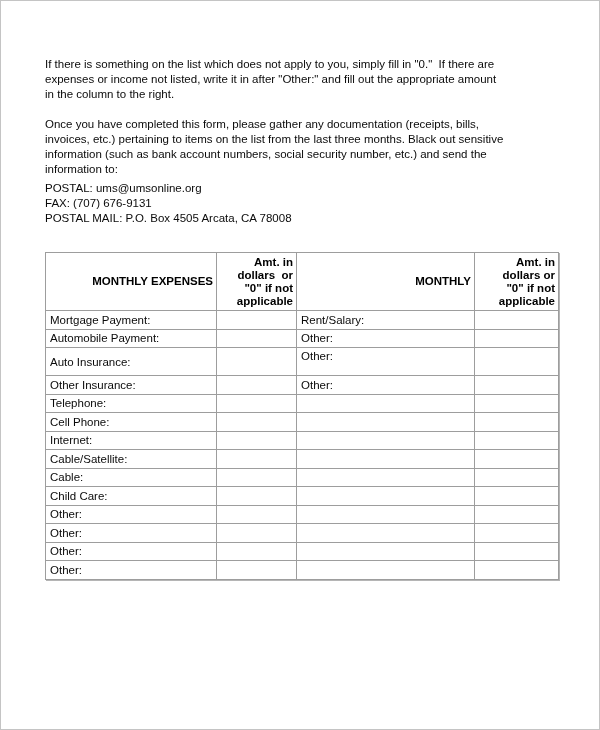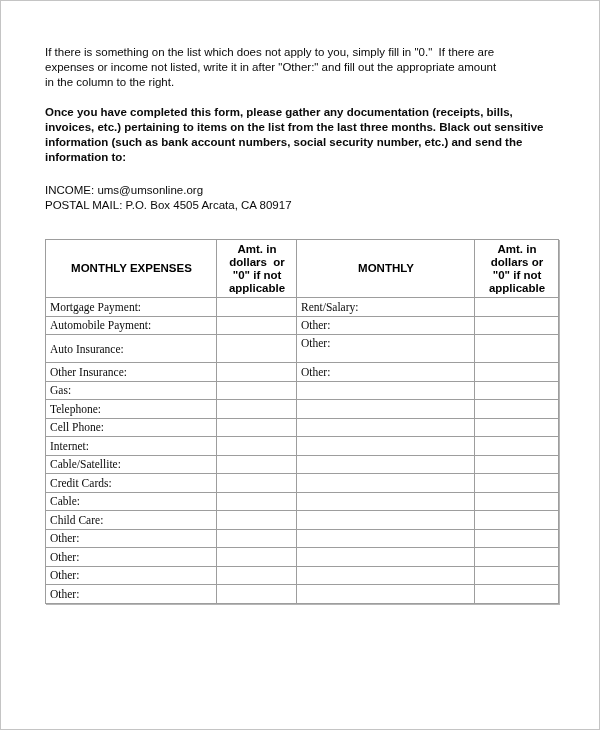--- a/index.html
+++ b/index.html
@@ -4,30 +4,30 @@
 <style>
   * { margin: 0; padding: 0; box-sizing: border-box; }
   html, body { width: 600px; height: 730px; background: #ffffff; }
   body {
     font-family: "Liberation Sans", "DejaVu Sans", sans-serif;
     color: #000000;
     border: 1px solid #c4c4c4;
     overflow: hidden;
   }
   .content {
-    padding: 44px 43px 0 44px;
+    padding: 56px 43px 0 44px;
   }
   .para {
     font-size: 11.5px;
     line-height: 15px;
     white-space: pre-wrap;
     color: #0a0a0a;
   }
   .para-1 { margin-bottom: 15px; }
-  .para-2 { margin-bottom: 18px; font-weight: bold; }
+  .para-2 { margin-bottom: 4px; }
   .contact-line {
     font-size: 11.5px;
     line-height: 15px;
     color: #0a0a0a;
   }
   table.form-table {
     margin-top: 26px;
     width: 513px;
     table-layout: fixed;
     border-collapse: collapse;
@@ -39,48 +39,49 @@
     padding: 1px 3px 1px 4px;
     overflow: hidden;
   }
   col.c1 { width: 171px; }
   col.c2 { width: 80px; }
   col.c3 { width: 178px; }
   col.c4 { width: 84px; }
   tr.header-row { height: 58px; }
   tr.header-row th {
     font-weight: bold;
-    text-align: center;
+    text-align: right;
     vertical-align: middle;
     line-height: 13px;
     white-space: pre-wrap;
     color: #000000;
   }
-  tbody tr { height: 18.5px; font-family: Liberation Serif, serif; }
+  tbody tr { height: 18.5px; }
   tbody tr.tall { height: 28px; }
   tbody td { vertical-align: middle; color: #0a0a0a; }
   tbody tr.tall td.income-cell { vertical-align: top; padding-top: 2px; }
 </style>
 </head>
 <body>
 
 <div class="content">
 
   <div class="para para-1">If there is something on the list which does not apply to you, simply fill in "0."  If there are
 expenses or income not listed, write it in after "Other:" and fill out the appropriate amount
 in the column to the right.</div>
 
   <div class="para para-2">Once you have completed this form, please gather any documentation (receipts, bills,
 invoices, etc.) pertaining to items on the list from the last three months. Black out sensitive
 information (such as bank account numbers, social security number, etc.) and send the
 information to:</div>
 
   <div>
-    <div class="contact-line">INCOME: ums@umsonline.org</div>
-    <div class="contact-line">POSTAL MAIL: P.O. Box 4505 Arcata, CA 80917</div>
+    <div class="contact-line">POSTAL: ums@umsonline.org</div>
+    <div class="contact-line">FAX: (707) 676-9131</div>
+    <div class="contact-line">POSTAL MAIL: P.O. Box 4505 Arcata, CA 78008</div>
   </div>
 
   <table class="form-table">
     <colgroup>
       <col class="c1">
         <col class="c2">
         <col class="c3">
         <col class="c4">
     </colgroup>
     <thead>
@@ -116,51 +117,39 @@
     <td class="income-cell">Other:</td>
     <td class="amount-cell"></td>
   </tr>
         <tr>
     <td class="expense-cell">Other Insurance:</td>
     <td class="amount-cell"></td>
     <td class="income-cell">Other:</td>
     <td class="amount-cell"></td>
   </tr>
         <tr>
-    <td class="expense-cell">Gas:</td>
-    <td class="amount-cell"></td>
-    <td class="income-cell"></td>
-    <td class="amount-cell"></td>
-  </tr>
-        <tr>
     <td class="expense-cell">Telephone:</td>
     <td class="amount-cell"></td>
     <td class="income-cell"></td>
     <td class="amount-cell"></td>
   </tr>
         <tr>
     <td class="expense-cell">Cell Phone:</td>
     <td class="amount-cell"></td>
     <td class="income-cell"></td>
     <td class="amount-cell"></td>
   </tr>
         <tr>
     <td class="expense-cell">Internet:</td>
     <td class="amount-cell"></td>
     <td class="income-cell"></td>
     <td class="amount-cell"></td>
   </tr>
         <tr>
     <td class="expense-cell">Cable/Satellite:</td>
-    <td class="amount-cell"></td>
-    <td class="income-cell"></td>
-    <td class="amount-cell"></td>
-  </tr>
-        <tr>
-    <td class="expense-cell">Credit Cards:</td>
     <td class="amount-cell"></td>
     <td class="income-cell"></td>
     <td class="amount-cell"></td>
   </tr>
         <tr>
     <td class="expense-cell">Cable:</td>
     <td class="amount-cell"></td>
     <td class="income-cell"></td>
     <td class="amount-cell"></td>
   </tr>

